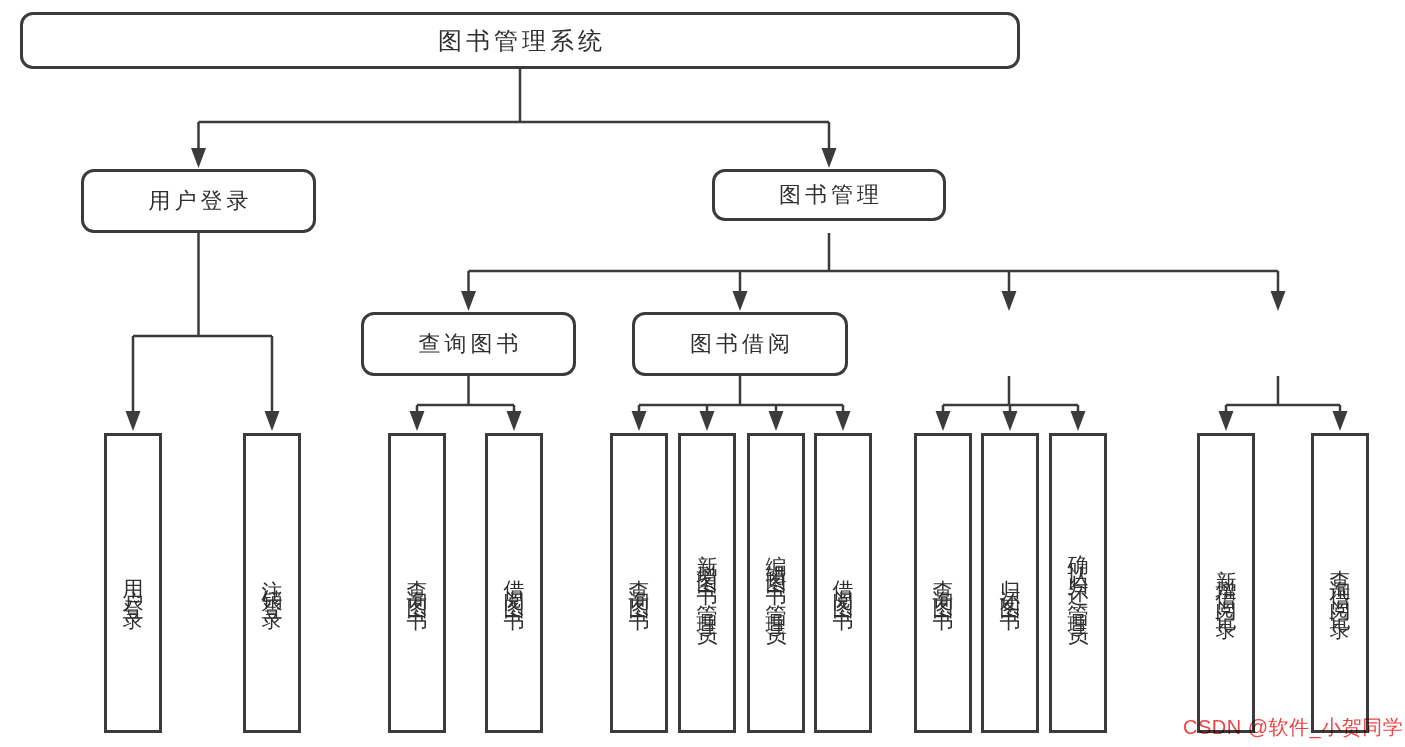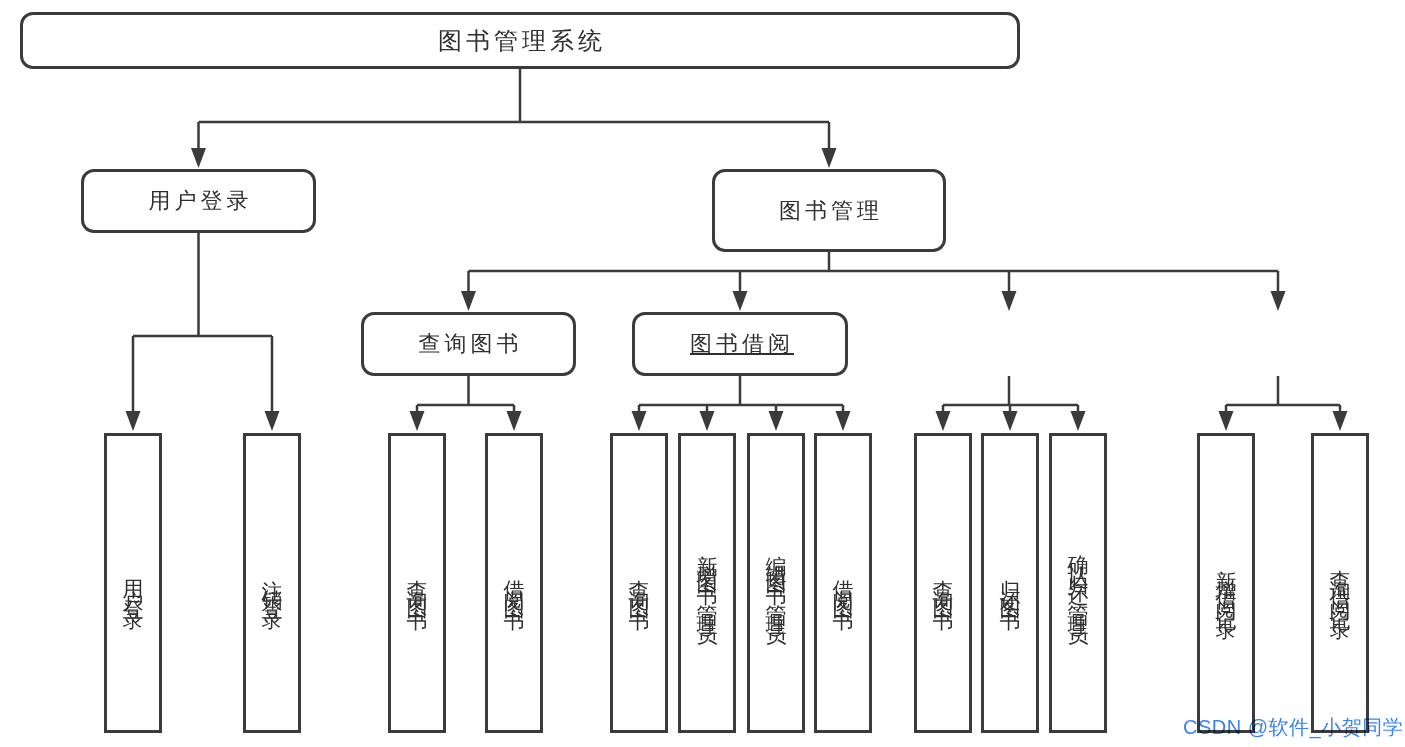--- a/index.html
+++ b/index.html
@@ -53,21 +53,21 @@
     white-space: nowrap;
     color: #2f2f2f;
   }
 
   .watermark {
     position: absolute;
     left: 1183px;
     top: 714px;
     font-size: 20px;
     letter-spacing: 0.5px;
-    color: #3b82f6;
+    color: #ef4444;
     white-space: nowrap;
     mix-blend-mode: multiply;
     z-index: 5;
   }
 </style>
 </head>
 <body>
 
 <div class="stage">
 
@@ -111,28 +111,28 @@
     </g>
   </svg>
 
   <div class="node hbox root-box" style="left:20px; top:12px; width:1000px; height:57px;">
     <span>图书管理系统</span>
   </div>
 
   <div class="node hbox" style="left:81px; top:169px; width:235px; height:64px;">
     <span>用户登录</span>
   </div>
-  <div class="node hbox" style="left:712px; top:169px; width:234px; height:83px;">
+  <div class="node hbox" style="left:712px; top:169px; width:234px; height:52px;">
     <span>图书管理</span>
   </div>
 
   <div class="node hbox" style="left:361px; top:312px; width:215px; height:64px;">
     <span>查询图书</span>
   </div>
-  <div class="node hbox" style="left:632px; top:312px; width:216px; height:64px;text-decoration:underline;">
+  <div class="node hbox" style="left:632px; top:312px; width:216px; height:64px;">
     <span>图书借阅</span>
   </div>
 
   <div class="node vbox" style="left:104px;">
     <span class="vlabel">用户登录</span>
   </div>
   <div class="node vbox" style="left:243px;">
     <span class="vlabel">注销登录</span>
   </div>
 

